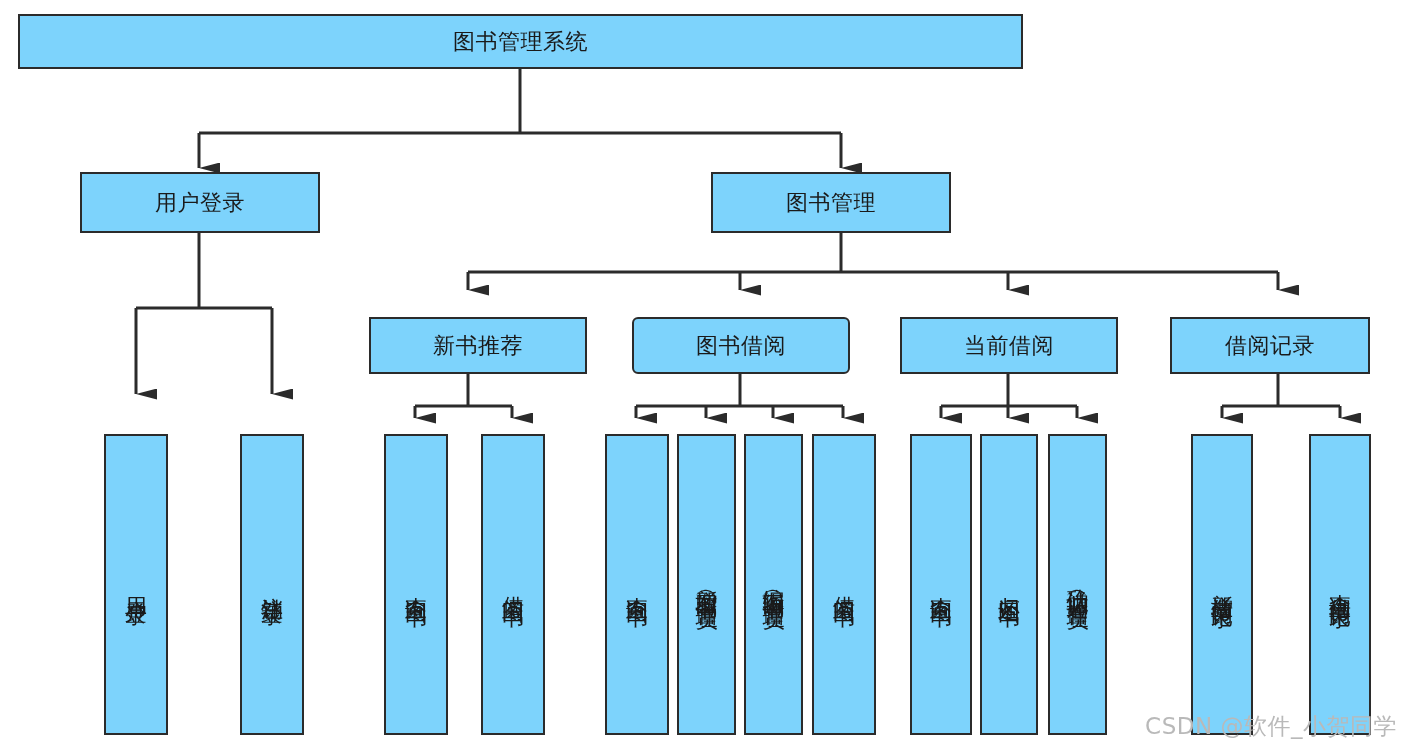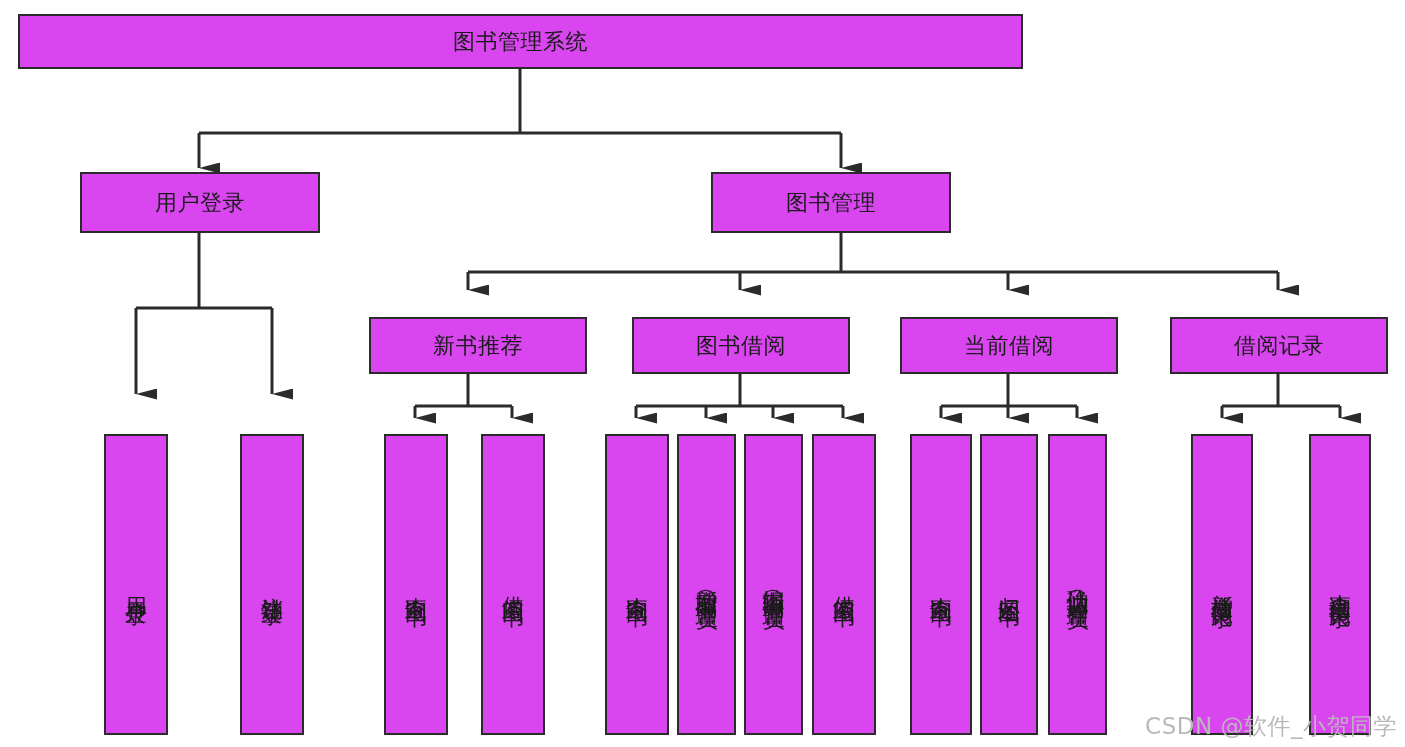--- a/index.html
+++ b/index.html
@@ -21,21 +21,21 @@
   #diagram-svg {
     position: absolute;
     left: 0;
     top: 0;
     width: 1405px;
     height: 747px;
   }
   .node {
     position: absolute;
     box-sizing: border-box;
-    background: #d946ef;
+    background: #7dd3fc;
     border: 2px solid #2b2b2b;
     display: flex;
     align-items: center;
     justify-content: center;
     color: #1a1a1a;
   }
   .node-label {
     display: block;
     text-align: center;
     line-height: 1.18;
@@ -134,27 +134,27 @@
   <div class="node h" style="left:80px; top:172px; width:240px; height:61px;">
     <span class="node-label">用户登录</span>
   </div>
   <div class="node h" style="left:711px; top:172px; width:240px; height:61px;">
     <span class="node-label">图书管理</span>
   </div>
 
   <div class="node h" style="left:360px; top:317px; width:218px; height:57px;margin-left:9px;">
     <span class="node-label">新书推荐</span>
   </div>
-  <div class="node h" style="left:632px; top:317px; width:218px; height:57px;">
+  <div class="node h" style="left:632px; top:317px; width:218px; height:57px;border-radius:6px;">
     <span class="node-label">图书借阅</span>
   </div>
   <div class="node h" style="left:900px; top:317px; width:218px; height:57px;">
     <span class="node-label">当前借阅</span>
   </div>
-  <div class="node h" style="left:1170px; top:317px; width:218px; height:57px;">
+  <div class="node h" style="left:1170px; top:317px; width:200px; height:57px;">
     <span class="node-label">借阅记录</span>
   </div>
 
   <div class="node v" style="left:104px; top:434px; width:64px; height:301px;">
     <span class="node-label">用户登录</span>
   </div>
   <div class="node v" style="left:240px; top:434px; width:64px; height:301px;">
     <span class="node-label">注销登录</span>
   </div>
 

